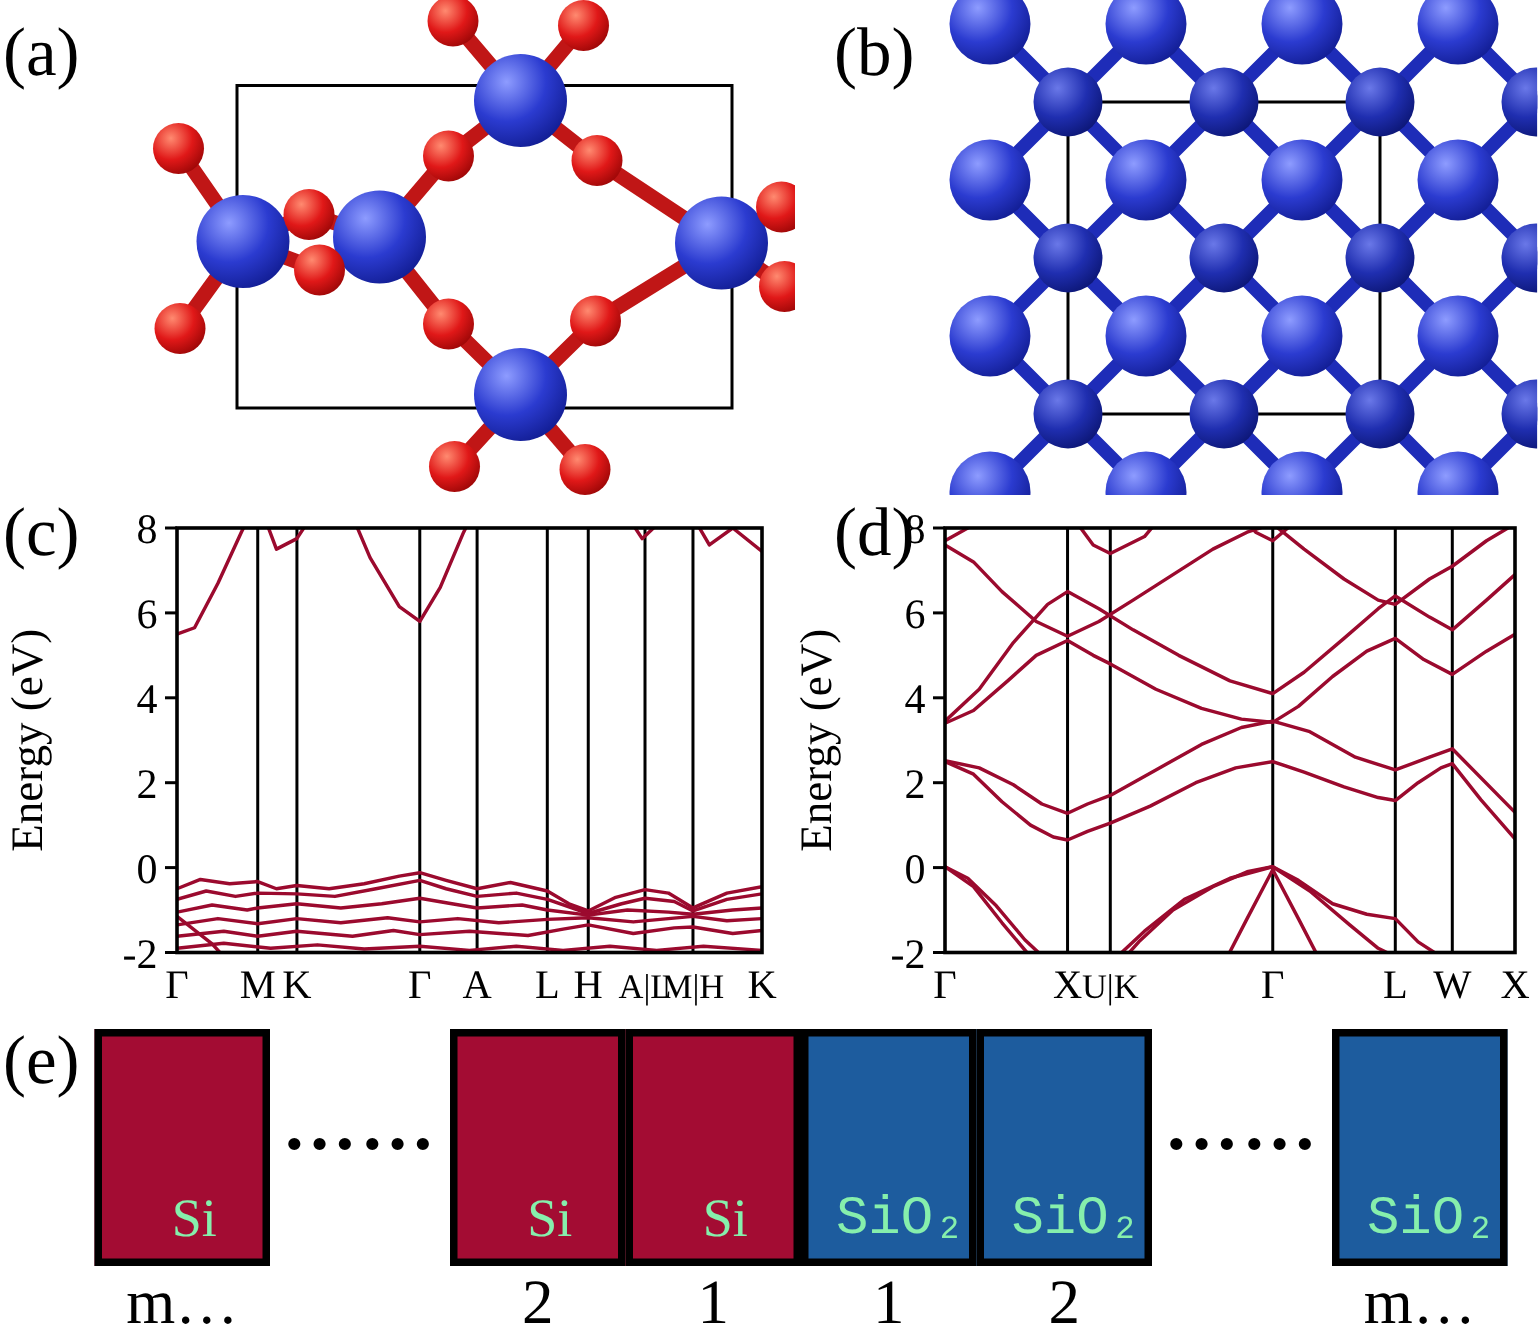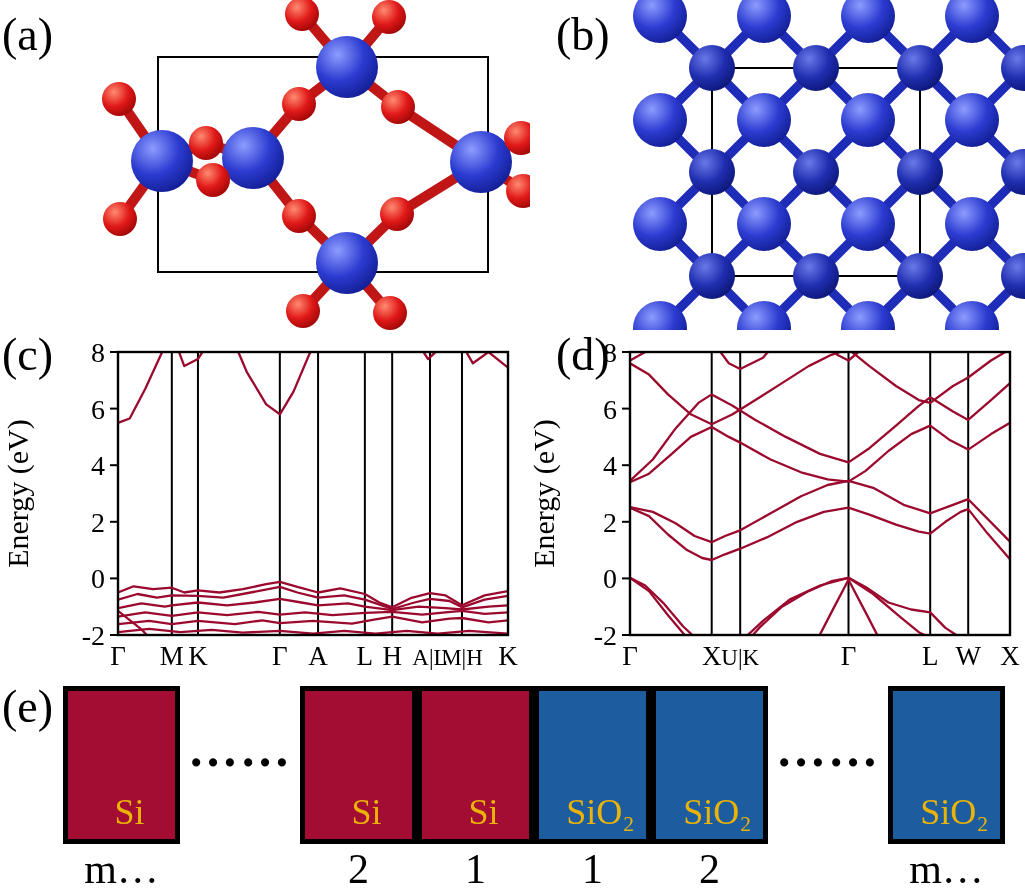--- a/index.html
+++ b/index.html
@@ -7,23 +7,23 @@
           font-family:"Liberation Serif","DejaVu Serif",serif;color:#000;}
   svg.panel{position:absolute;display:block;}
   #svg-a{left:0;top:0;}
   #svg-b{left:530px;top:0;}
   #svg-c{left:0;top:330px;}
   #svg-d{left:530px;top:330px;}
   .plabel{position:absolute;font-size:46px;line-height:1;color:#000;}
   .ebox{position:absolute;top:686px;width:117px;height:158px;box-sizing:border-box;
         border:5px solid var(--box-border);}
   .ebox.si{background:var(--si-box-fill);}
-  .ebox.sio2{background:var(--sio2-box-fill);}
+  .ebox.sio2{background:var(--sio2-box-fill);font-family:Liberation Mono, monospace;}
   .ebox .mat{position:absolute;bottom:6px;left:16px;right:0;text-align:center;
-             color:#eab308;font-size:36px;line-height:1.1;}
+             color:#86efac;font-size:36px;line-height:1.1;}
   .enum{position:absolute;top:848px;width:117px;text-align:center;font-size:42px;line-height:1;}
   .edots{position:absolute;top:724px;width:110px;text-align:center;font-size:50px;
          font-weight:bold;letter-spacing:2px;line-height:1;}
 </style>
 </head>
 <body>
 
 <div id="figure">
 
   <div class="plabel" style="left:2px;top:12px">(a)</div>

